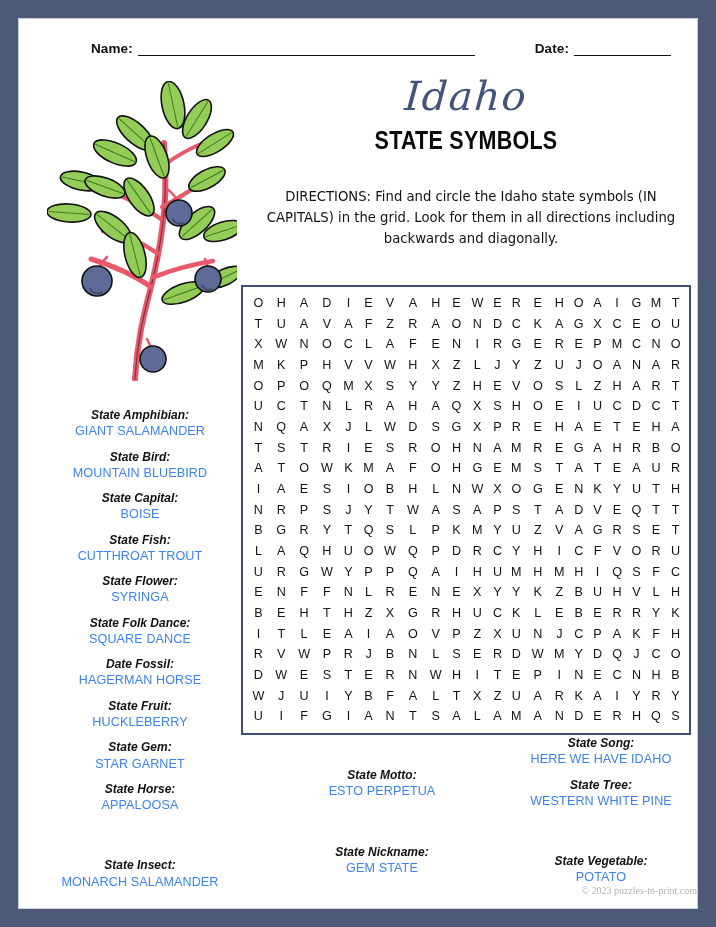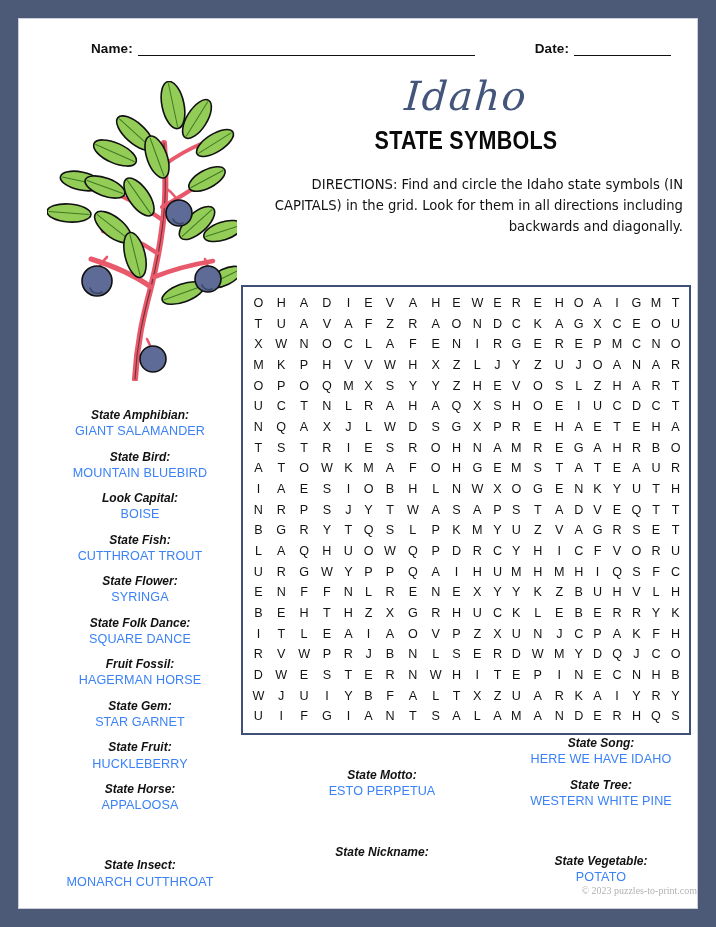--- a/index.html
+++ b/index.html
@@ -48,22 +48,22 @@
   .title-sub {
     margin-top:9px;
     font-size:25px;
     font-weight:bold;
     color:#0a0a0a;
     letter-spacing:.3px;
     transform:scaleX(.86);
     font-family:"Liberation Sans", sans-serif;
   }
   .directions {
-    position:absolute; left:240px; top:156px; width:424px;
-    text-align:right;
+    position:absolute; left:240px; top:168px; width:424px;
+    text-align:center;
     font-size:13.2px;
     line-height:1.58;
     color:#121212;
     font-family:"DejaVu Sans", sans-serif;
   }
 
   
   .plant { position:absolute; left:28px; top:62px; width:190px; height:300px; }
 
   
@@ -736,63 +736,64 @@
   <div class="wl wl-left">
       <div class="wl-entry">
         <div class="wl-label">State Amphibian:</div>
         <div class="wl-value">GIANT SALAMANDER</div>
       </div>
       <div class="wl-entry">
         <div class="wl-label">State Bird:</div>
         <div class="wl-value">MOUNTAIN BLUEBIRD</div>
       </div>
       <div class="wl-entry">
-        <div class="wl-label">Look Capital:</div>
+        <div class="wl-label">State Capital:</div>
         <div class="wl-value">BOISE</div>
       </div>
       <div class="wl-entry">
         <div class="wl-label">State Fish:</div>
         <div class="wl-value">CUTTHROAT TROUT</div>
       </div>
       <div class="wl-entry">
         <div class="wl-label">State Flower:</div>
         <div class="wl-value">SYRINGA</div>
       </div>
       <div class="wl-entry">
         <div class="wl-label">State Folk Dance:</div>
         <div class="wl-value">SQUARE DANCE</div>
       </div>
       <div class="wl-entry">
-        <div class="wl-label">Fruit Fossil:</div>
+        <div class="wl-label">Date Fossil:</div>
         <div class="wl-value">HAGERMAN HORSE</div>
+      </div>
+      <div class="wl-entry">
+        <div class="wl-label">State Fruit:</div>
+        <div class="wl-value">HUCKLEBERRY</div>
       </div>
       <div class="wl-entry">
         <div class="wl-label">State Gem:</div>
         <div class="wl-value">STAR GARNET</div>
       </div>
       <div class="wl-entry">
-        <div class="wl-label">State Fruit:</div>
-        <div class="wl-value">HUCKLEBERRY</div>
-      </div>
-      <div class="wl-entry">
         <div class="wl-label">State Horse:</div>
         <div class="wl-value">APPALOOSA</div>
       </div>
       <div class="wl-entry">
         <div class="wl-label">State Insect:</div>
-        <div class="wl-value">MONARCH CUTTHROAT</div>
+        <div class="wl-value">MONARCH SALAMANDER</div>
       </div>
     </div>
   <div class="wl wl-mid">
       <div class="wl-entry">
         <div class="wl-label">State Motto:</div>
         <div class="wl-value">ESTO PERPETUA</div>
       </div>
       <div class="wl-entry">
         <div class="wl-label">State Nickname:</div>
+        <div class="wl-value">GEM STATE</div>
       </div>
     </div>
   <div class="wl wl-right">
       <div class="wl-entry">
         <div class="wl-label">State Song:</div>
         <div class="wl-value">HERE WE HAVE IDAHO</div>
       </div>
       <div class="wl-entry">
         <div class="wl-label">State Tree:</div>
         <div class="wl-value">WESTERN WHITE PINE</div>

